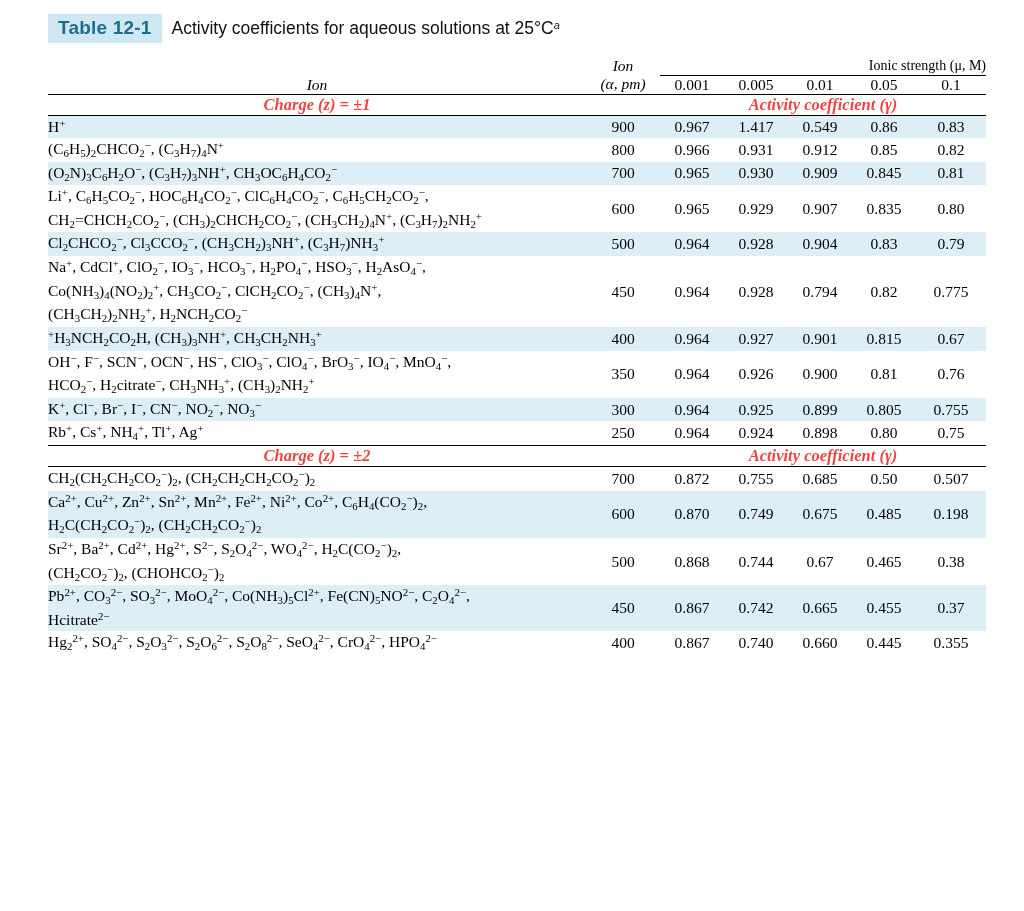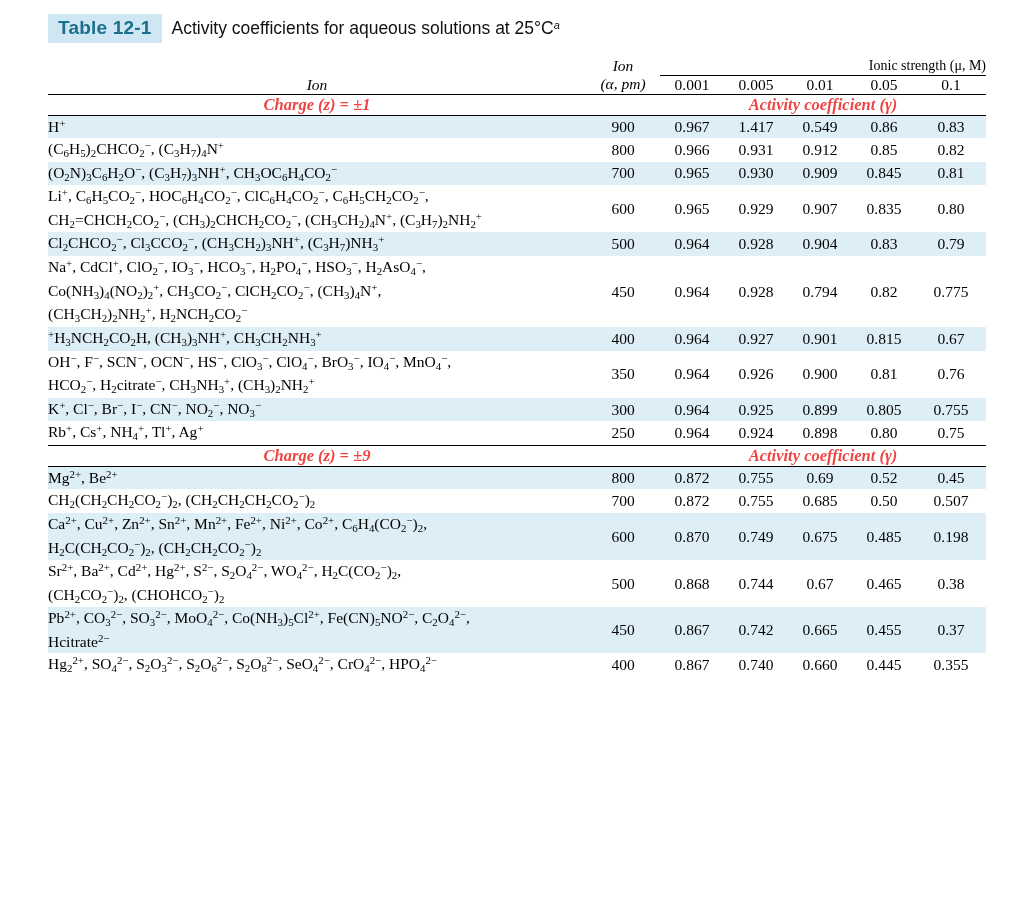--- a/index.html
+++ b/index.html
@@ -232,32 +232,23 @@
         <tr class="data-row">
           <td class="cell-ion">Rb<sup>+</sup>, Cs<sup>+</sup>, NH<sub>4</sub><sup>+</sup>, Tl<sup>+</sup>, Ag<sup>+</sup></td>
           <td class="cell-size">250</td>
           <td class="cell-val">0.964</td>
           <td class="cell-val">0.924</td>
           <td class="cell-val">0.898</td>
           <td class="cell-val">0.80</td>
           <td class="cell-val wide">0.75</td>
         </tr>
         <tr class="charge-row">
-          <td class="rule-top rule-thin-bottom">Charge (z) = ±9</td>
+          <td class="rule-top rule-thin-bottom">Charge (z) = ±2</td>
           <td class="rule-top rule-thin-bottom"></td>
           <td colspan="5" class="rule-top rule-thin-bottom">Activity coefficient (γ)</td>
-        </tr>
-        <tr class="data-row band">
-          <td class="cell-ion band">Mg<sup>2+</sup>, Be<sup>2+</sup></td>
-          <td class="cell-size band">800</td>
-          <td class="cell-val band">0.872</td>
-          <td class="cell-val band">0.755</td>
-          <td class="cell-val band">0.69</td>
-          <td class="cell-val band">0.52</td>
-          <td class="cell-val wide band">0.45</td>
         </tr>
         <tr class="data-row">
           <td class="cell-ion">CH<sub>2</sub>(CH<sub>2</sub>CH<sub>2</sub>CO<sub>2</sub><sup>−</sup>)<sub>2</sub>, (CH<sub>2</sub>CH<sub>2</sub>CH<sub>2</sub>CO<sub>2</sub><sup>−</sup>)<sub>2</sub></td>
           <td class="cell-size">700</td>
           <td class="cell-val">0.872</td>
           <td class="cell-val">0.755</td>
           <td class="cell-val">0.685</td>
           <td class="cell-val">0.50</td>
           <td class="cell-val wide">0.507</td>
         </tr>

